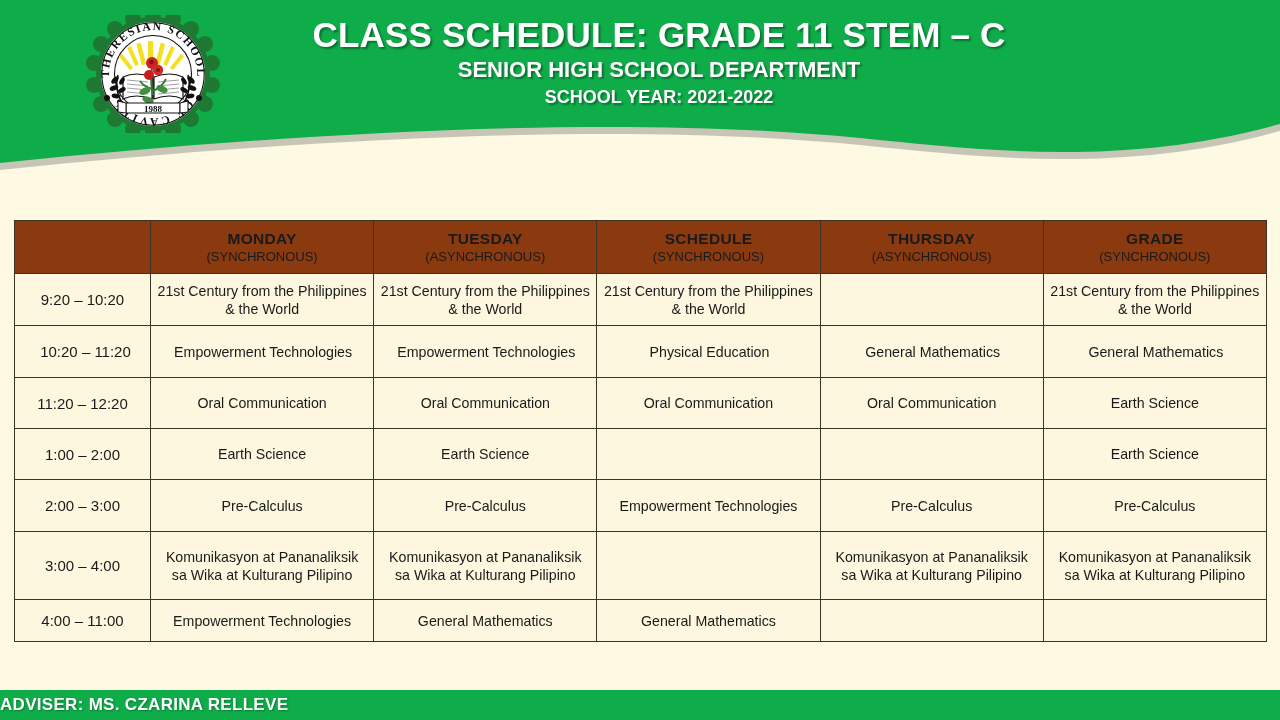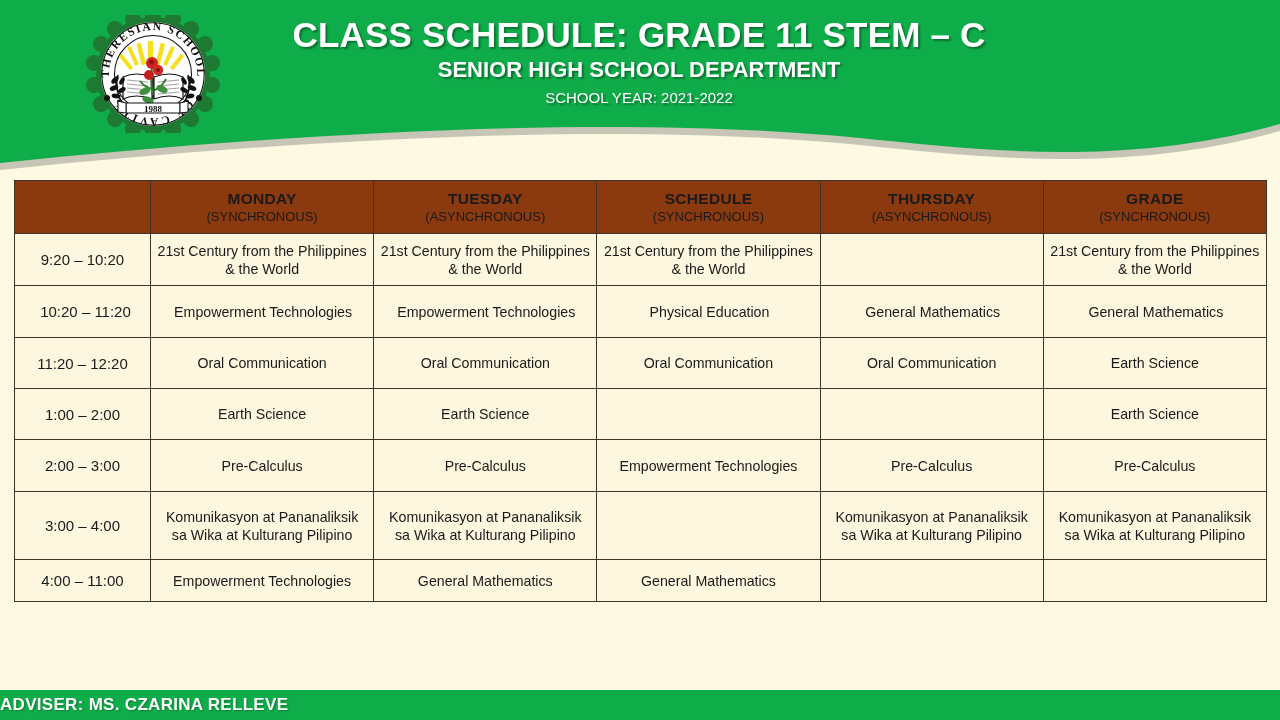--- a/index.html
+++ b/index.html
@@ -18,56 +18,57 @@
   
   #header-band {
     position: absolute; left: 0; top: 0;
     width: 1280px; height: 175px;
     overflow: hidden;
     z-index: 1;
   }
   #header-band svg { display: block; }
 
   #header-text {
-    position: absolute; left: 224px; top: 14px;
+    position: absolute; left: 244px; top: 14px;
     width: 830px;
     text-align: center;
     z-index: 4;
     color: #FFFFFF;
     text-shadow: 2px 2px 2px rgba(0,0,0,0.35);
   }
   #title-main {
     font-size: 35px; font-weight: bold; letter-spacing: .2px;
     line-height: 42px; white-space: nowrap;
   }
   #title-sub1 {
     font-size: 22px; font-weight: bold; line-height: 28px;
   }
   #title-sub2 {
-    font-size: 15px; font-weight: normal; line-height: 27px;
+    font-size: 18px; font-weight: bold; line-height: 27px;
   }
 
   
   #logo {
     position: absolute; left: 78px; top: 15px;
     width: 150px; height: 118px;
     z-index: 5;
   }
 
   
   #schedule-wrap {
     position: absolute; left: 14px; top: 180px;
     width: 1252px;
     z-index: 3;
   }
   table#schedule {
     width: 1252px;
     border-collapse: collapse;
     table-layout: fixed;
     background: #FCF7DE;
+    margin-top: 40px;
   }
   table#schedule th, table#schedule td {
     border: 1px solid #3C3426;
     text-align: center;
     vertical-align: middle;
     color: #1A1A1A;
   }
   thead th {
     background: #8B3A0F;
     color: #FFFFFF;

